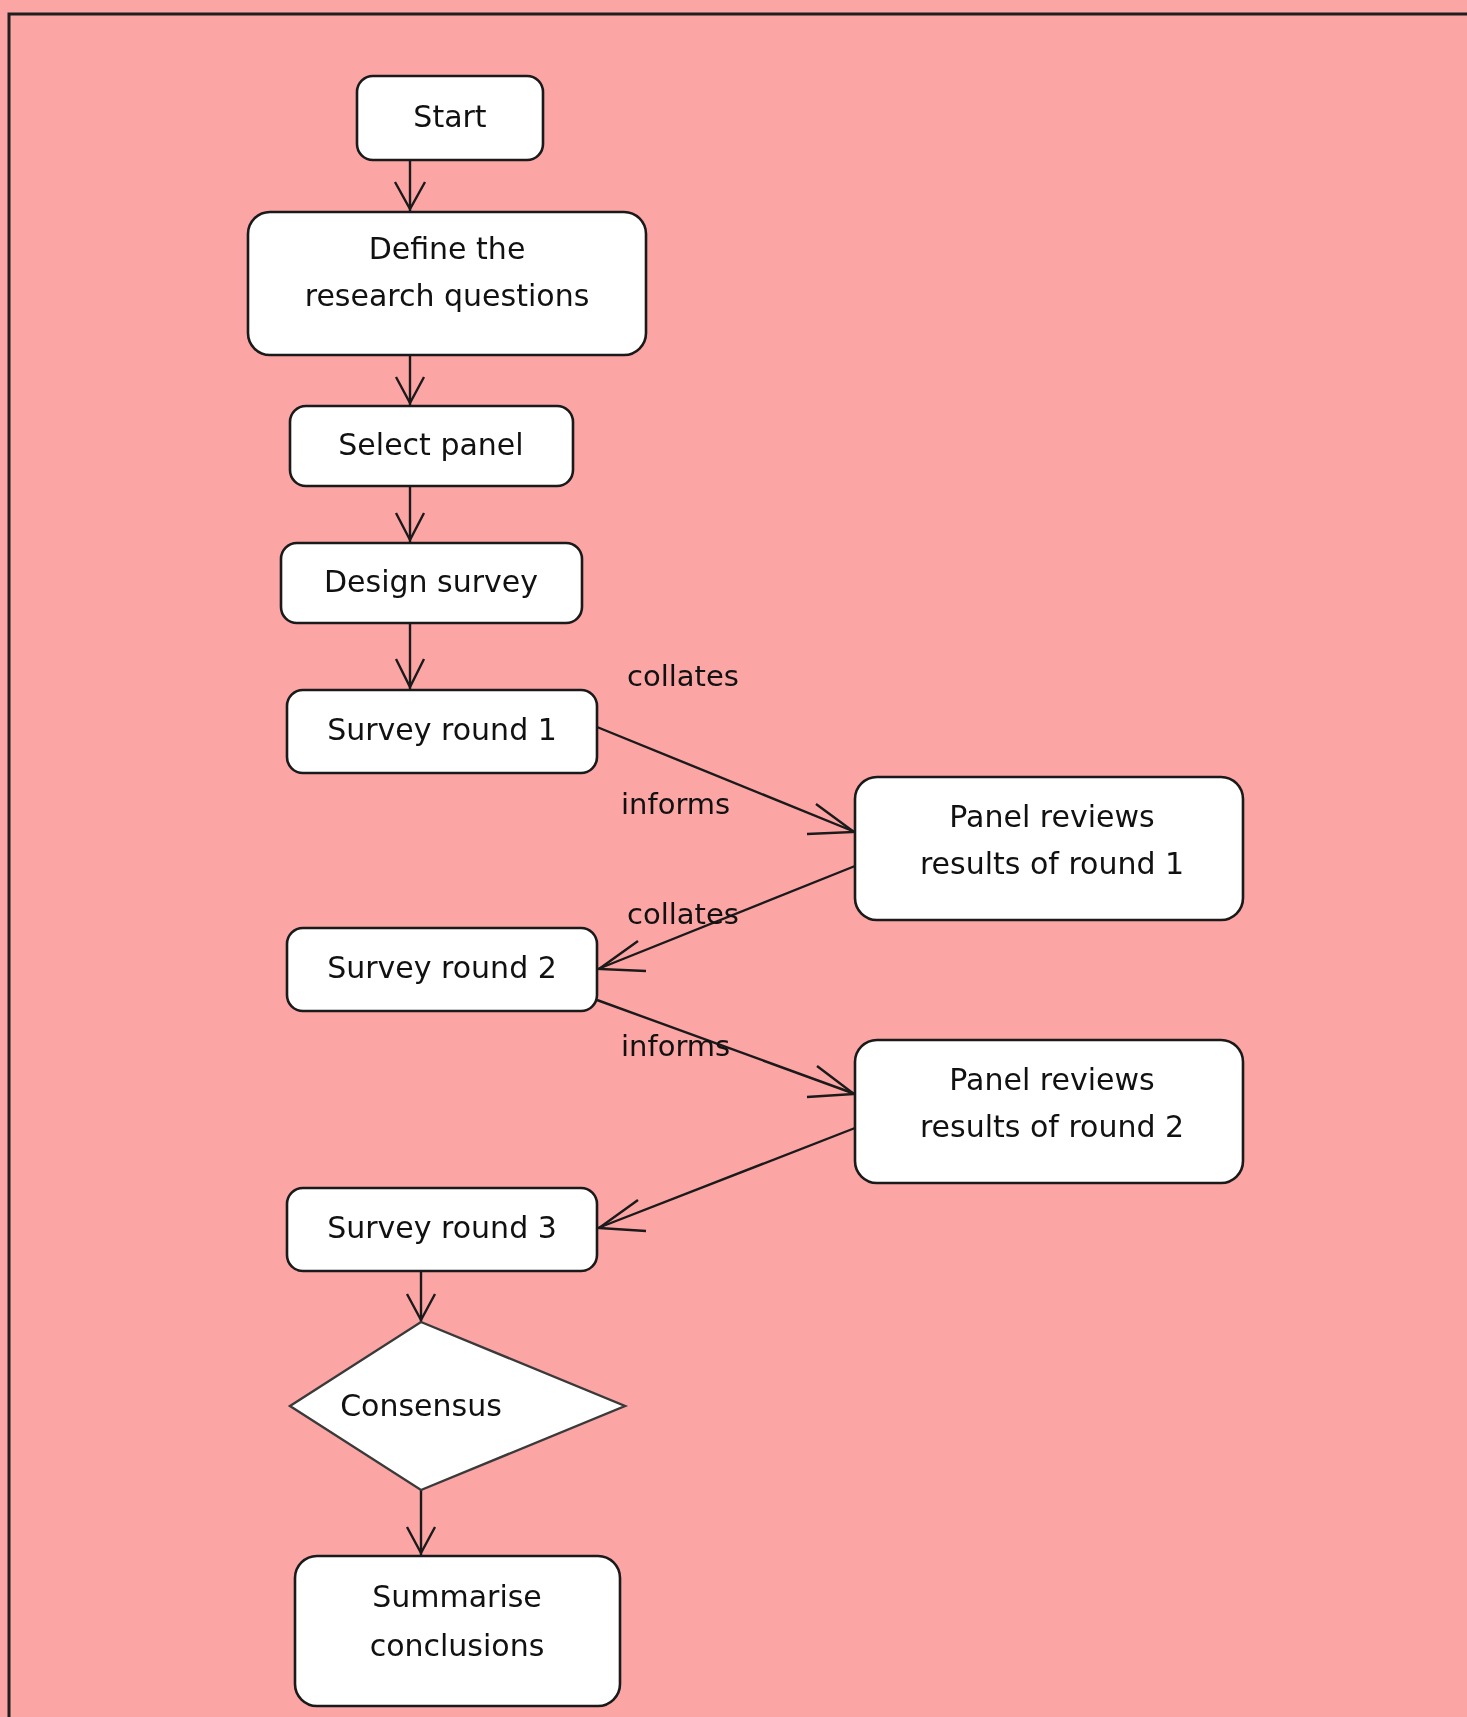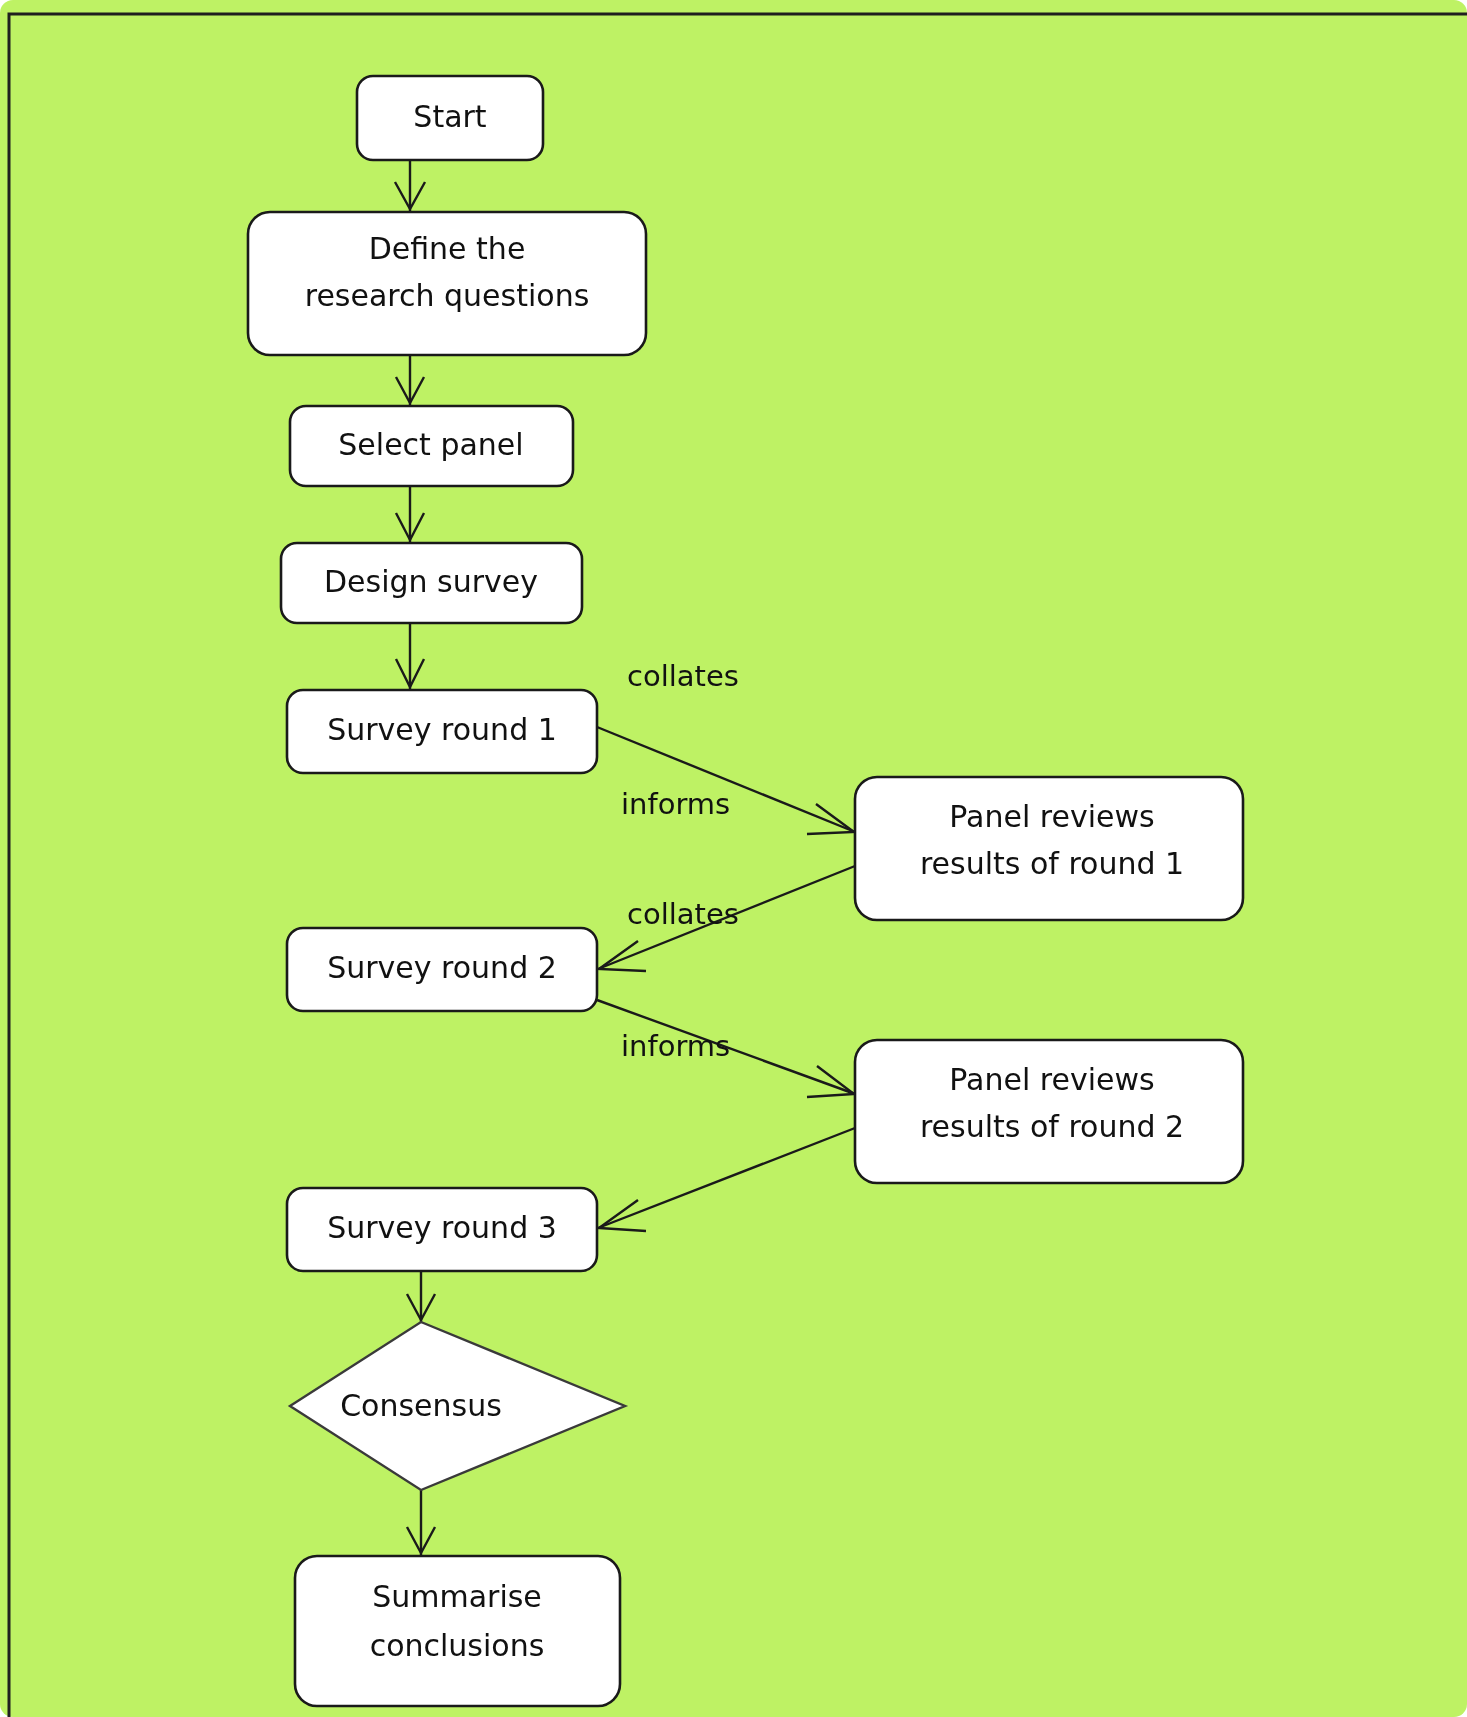--- a/index.html
+++ b/index.html
@@ -10,22 +10,21 @@
   body {
     width: 1467px;
     height: 1717px;
     font-family: "DejaVu Sans", sans-serif;
     overflow: hidden;
   }
   #canvas {
     position: relative;
     width: 1467px;
     height: 1717px;
-    background: #bef264;
-    border-radius: 13px;
+    background: #fca5a5;
   }
   svg#flow {
     position: absolute;
     left: 0;
     top: 0;
     width: 1467px;
     height: 1717px;
   }
   .node-shape {
     fill: #ffffff;

